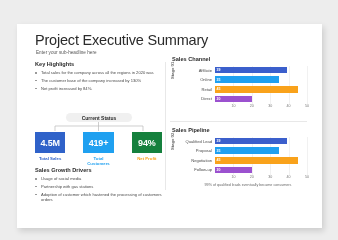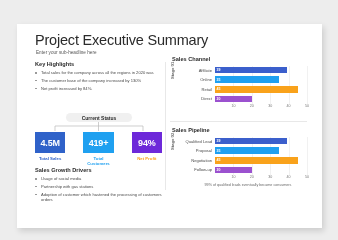--- a/index.html
+++ b/index.html
@@ -118,21 +118,21 @@
     <div id="kpis">
       <div class="kpi">
         <div class="kpibox" style="background:#2f62c9">4.5M</div>
         <div class="kpilabel" style="color:#2f62c9">Total Sales</div>
       </div>
       <div class="kpi">
         <div class="kpibox" style="background:#1fa0f0">419+</div>
         <div class="kpilabel" style="color:#1fa0f0">Total Customers</div>
       </div>
       <div class="kpi">
-        <div class="kpibox" style="background:#6d28d9">94%</div>
+        <div class="kpibox" style="background:#15803d">94%</div>
         <div class="kpilabel" style="color:#f9a21b">Net Profit</div>
       </div>
     </div>
 
     <div id="drivers">
       <div class="sechead">Sales Growth Drivers</div>
       <ul class="bul">
         <li>Usage of social media</li>
         <li>Partnership with gas stations</li>
         <li>Adoption of customer which hastened the processing of customers orders</li>

